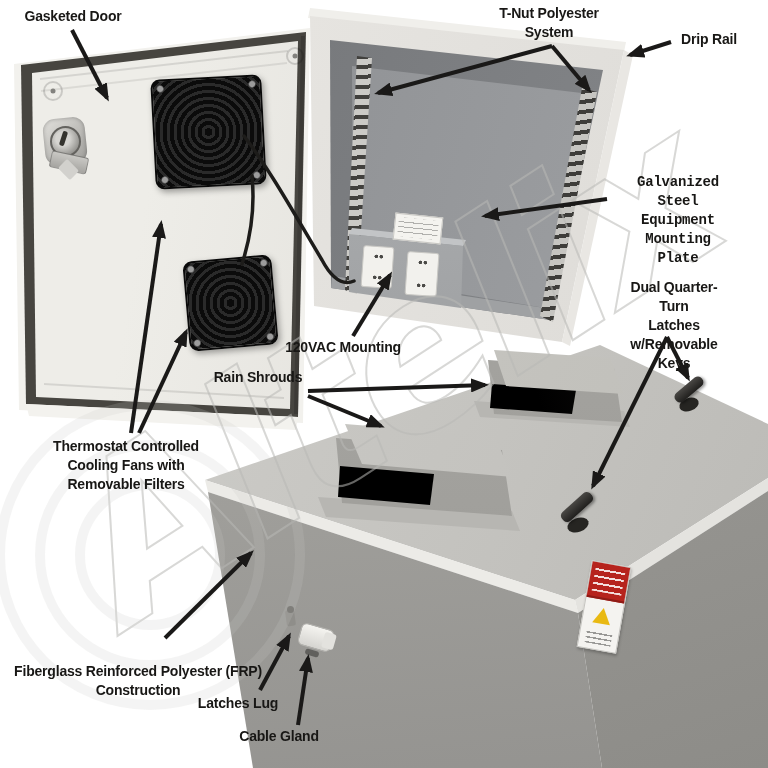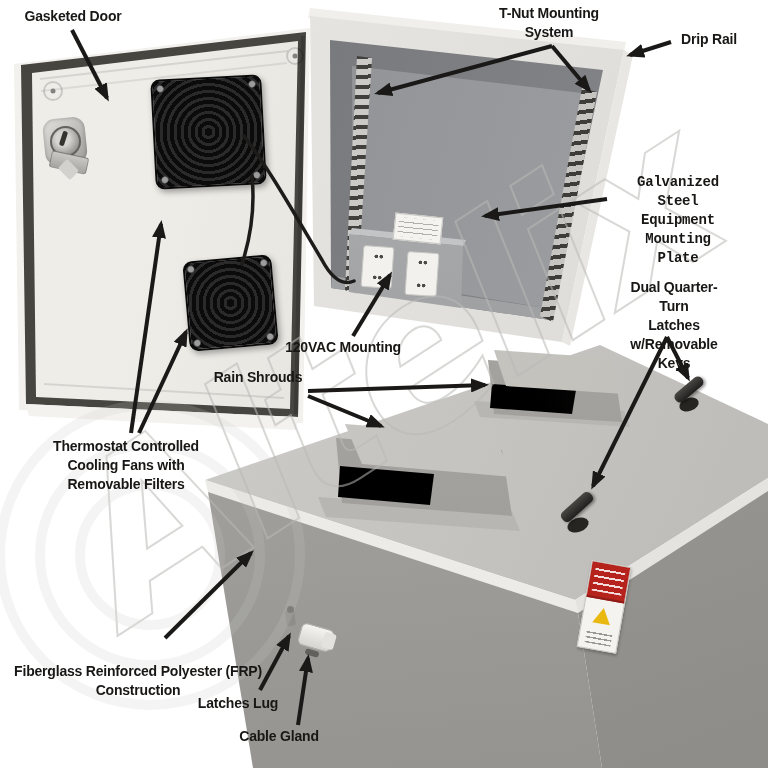--- a/index.html
+++ b/index.html
@@ -225,21 +225,21 @@
     <line x1="308" y1="391" x2="485" y2="385" marker-end="url(#ah)"></line>
     <line x1="308" y1="396" x2="381" y2="426" marker-end="url(#ah)"></line>
     <line x1="131" y1="433" x2="161" y2="224" marker-end="url(#ah)"></line>
     <line x1="139" y1="433" x2="186" y2="332" marker-end="url(#ah)"></line>
     <line x1="165" y1="638" x2="251" y2="553" marker-end="url(#ah)"></line>
     <line x1="260" y1="690" x2="289" y2="636" marker-end="url(#ah)"></line>
     <line x1="298" y1="725" x2="308" y2="658" marker-end="url(#ah)"></line>
   </svg>
 
   <div class="callout" style="left:73px;top:7px;">Gasketed Door</div>
-  <div class="callout" style="left:549px;top:4px;">T-Nut Mounting
+  <div class="callout" style="left:549px;top:4px;">T-Nut Polyester
 System</div>
   <div class="callout" style="left:709px;top:30px;">Drip Rail</div>
   <div class="callout" style="left:678px;top:173px;font-family:Liberation Mono, monospace;">Galvanized Steel
 Equipment Mounting
 Plate</div>
   <div class="callout" style="left:674px;top:278px;">Dual Quarter-Turn
 Latches w/Removable
 Keys</div>
   <div class="callout" style="left:343px;top:338px;">120VAC Mounting</div>
   <div class="callout" style="left:258px;top:368px;">Rain Shrouds</div>

